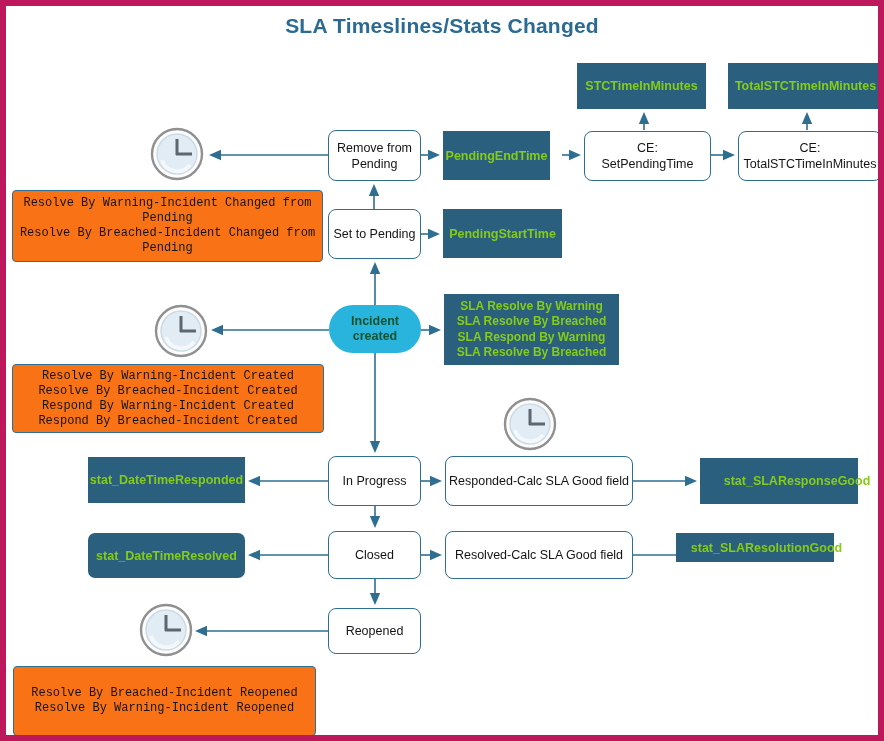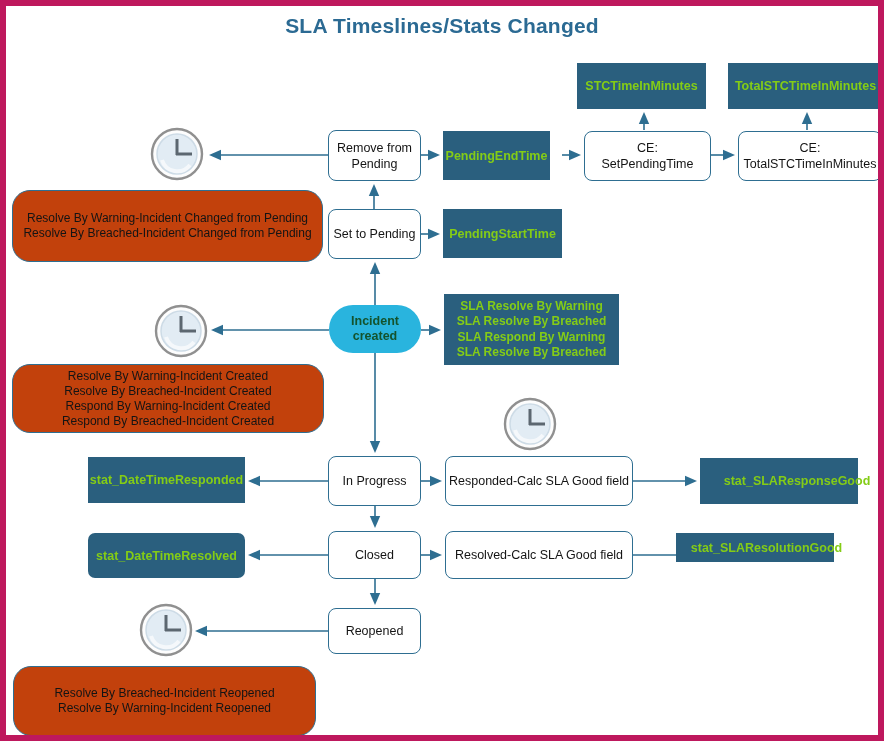--- a/index.html
+++ b/index.html
@@ -17,22 +17,22 @@
   }
   .dark {
     background:#2A5F7E; color:#84cc16; font-weight:bold; font-size:12.5px;
   }
   .dark.multi { font-size:12px; line-height:15.5px; }
   .proc {
     background:#ffffff; border:1.6px solid #2E6E91; border-radius:8px;
     font-size:12.5px; color:#141414;
   }
   .note {
-    background:#c2410c; border:1.6px solid #2E6E91; border-radius:18px;
-    font-size:12px; color:#141414; line-height:15px;
+    background:#f97316; border:1.6px solid #2E6E91; border-radius:4px;
+    font-size:12px; color:#141414; line-height:15px;font-family:Liberation Mono, monospace;
   }
   .pill {
     background:#29B4DE; border-radius:24px; font-size:12.5px; font-weight:bold;
     color:#14532d; line-height:15px;
   }
   svg.layer { position:absolute; left:0; top:0; width:884px; height:741px; }
 </style>
 </head>
 <body>
 

